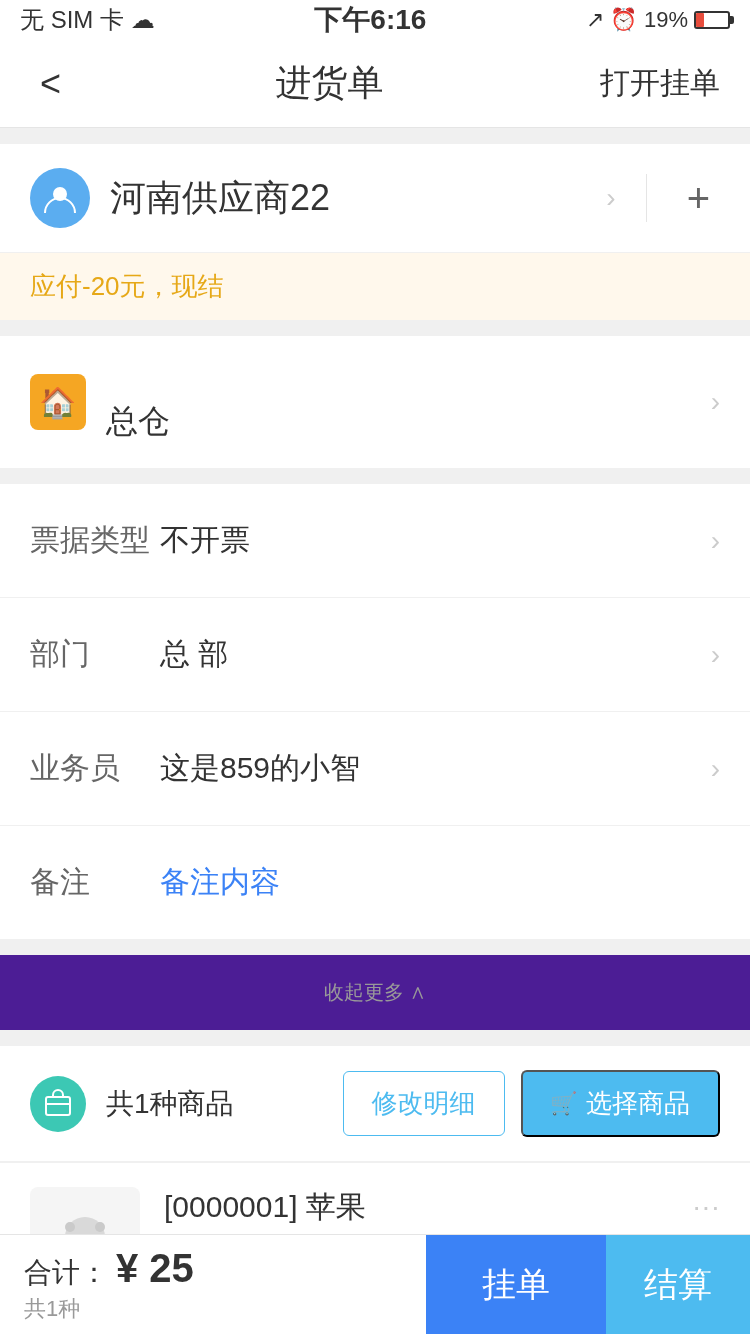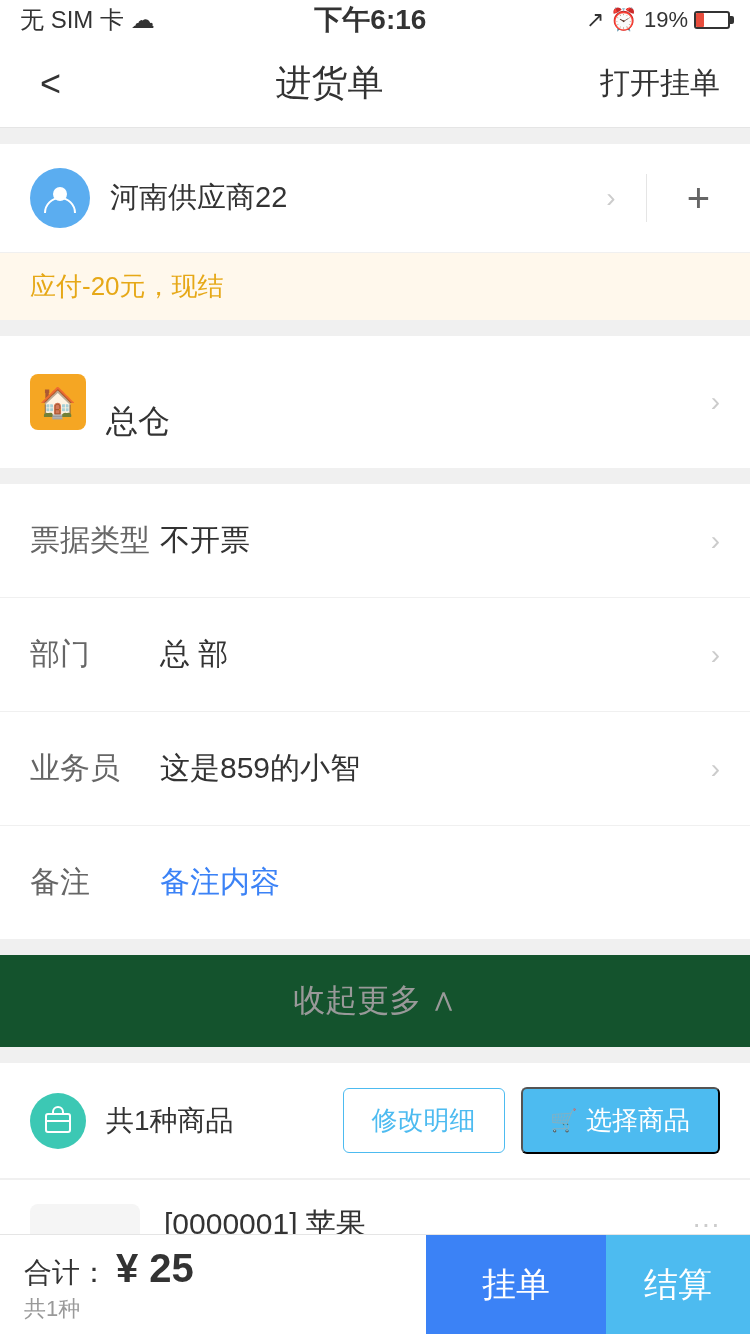--- a/index.html
+++ b/index.html
@@ -79,21 +79,21 @@
       border-bottom: 1px solid #f0f0f0;
     }
     .supplier-avatar {
       width: 60px; height: 60px; border-radius: 50%;
       background: #5BADF0;
       display: flex; align-items: center; justify-content: center;
       color: white; font-size: 28px; margin-right: 20px; flex-shrink: 0;
     }
     .supplier-name {
       flex: 1;
-      font-size: 29px;
+      font-size: 36px;
       color: #333;
     }
     .chevron-right {
       color: #ccc;
       font-size: 28px;
       margin-right: 0;
     }
     .divider-v {
       width: 1px; height: 48px; background: #e5e5e5; margin: 0 30px;
     }
@@ -147,24 +147,24 @@
       flex: 1;
       font-size: 30px;
       color: #333;
     }
     .form-placeholder {
       color: #3b82f6;
     }
 
     
     .collapse-row {
-      background: #14532d;
+      background: #4c1d95;
       text-align: center;
       padding: 24px;
-      font-size: 32px;
+      font-size: 20px;
       color: #999;
       margin-top: 16px;
     }
 
     
     .product-header {
       background: #fff;
       display: flex;
       align-items: center;
       padding: 24px 30px;

